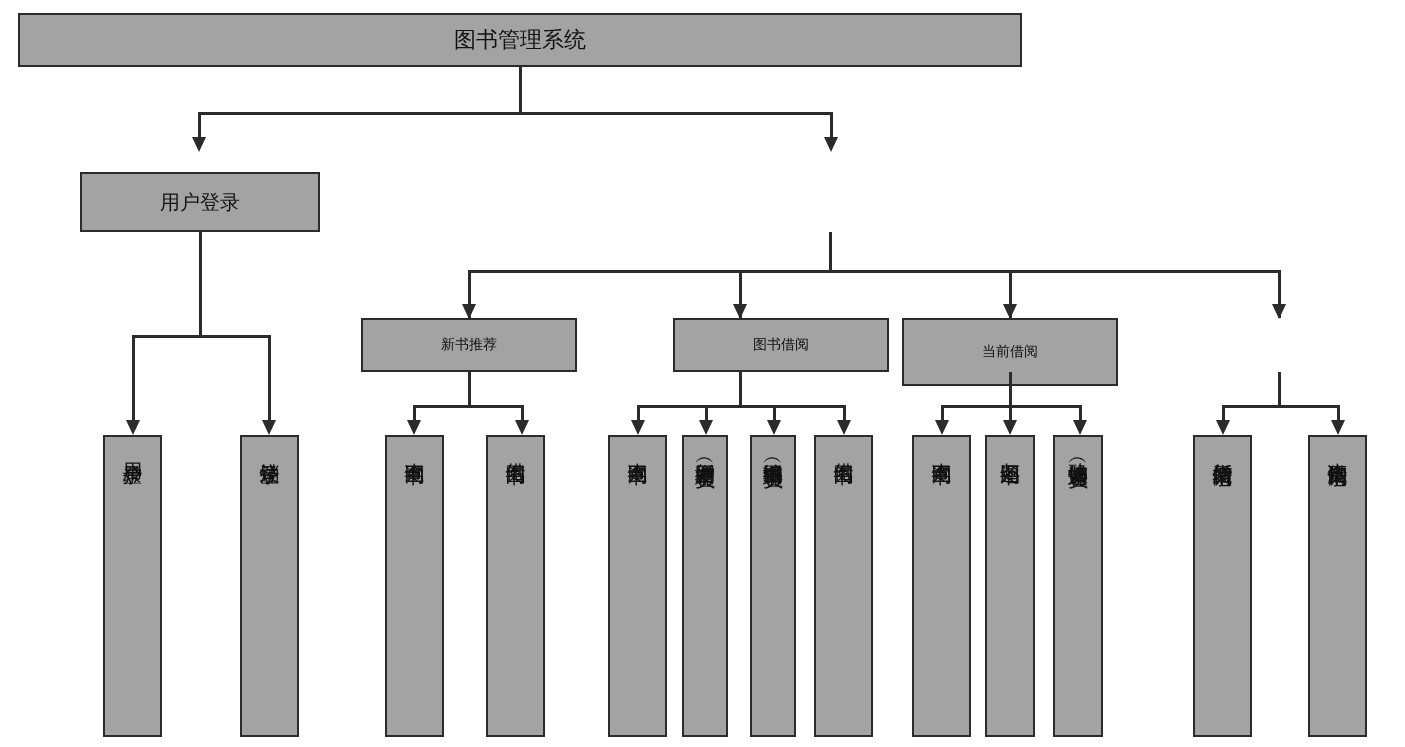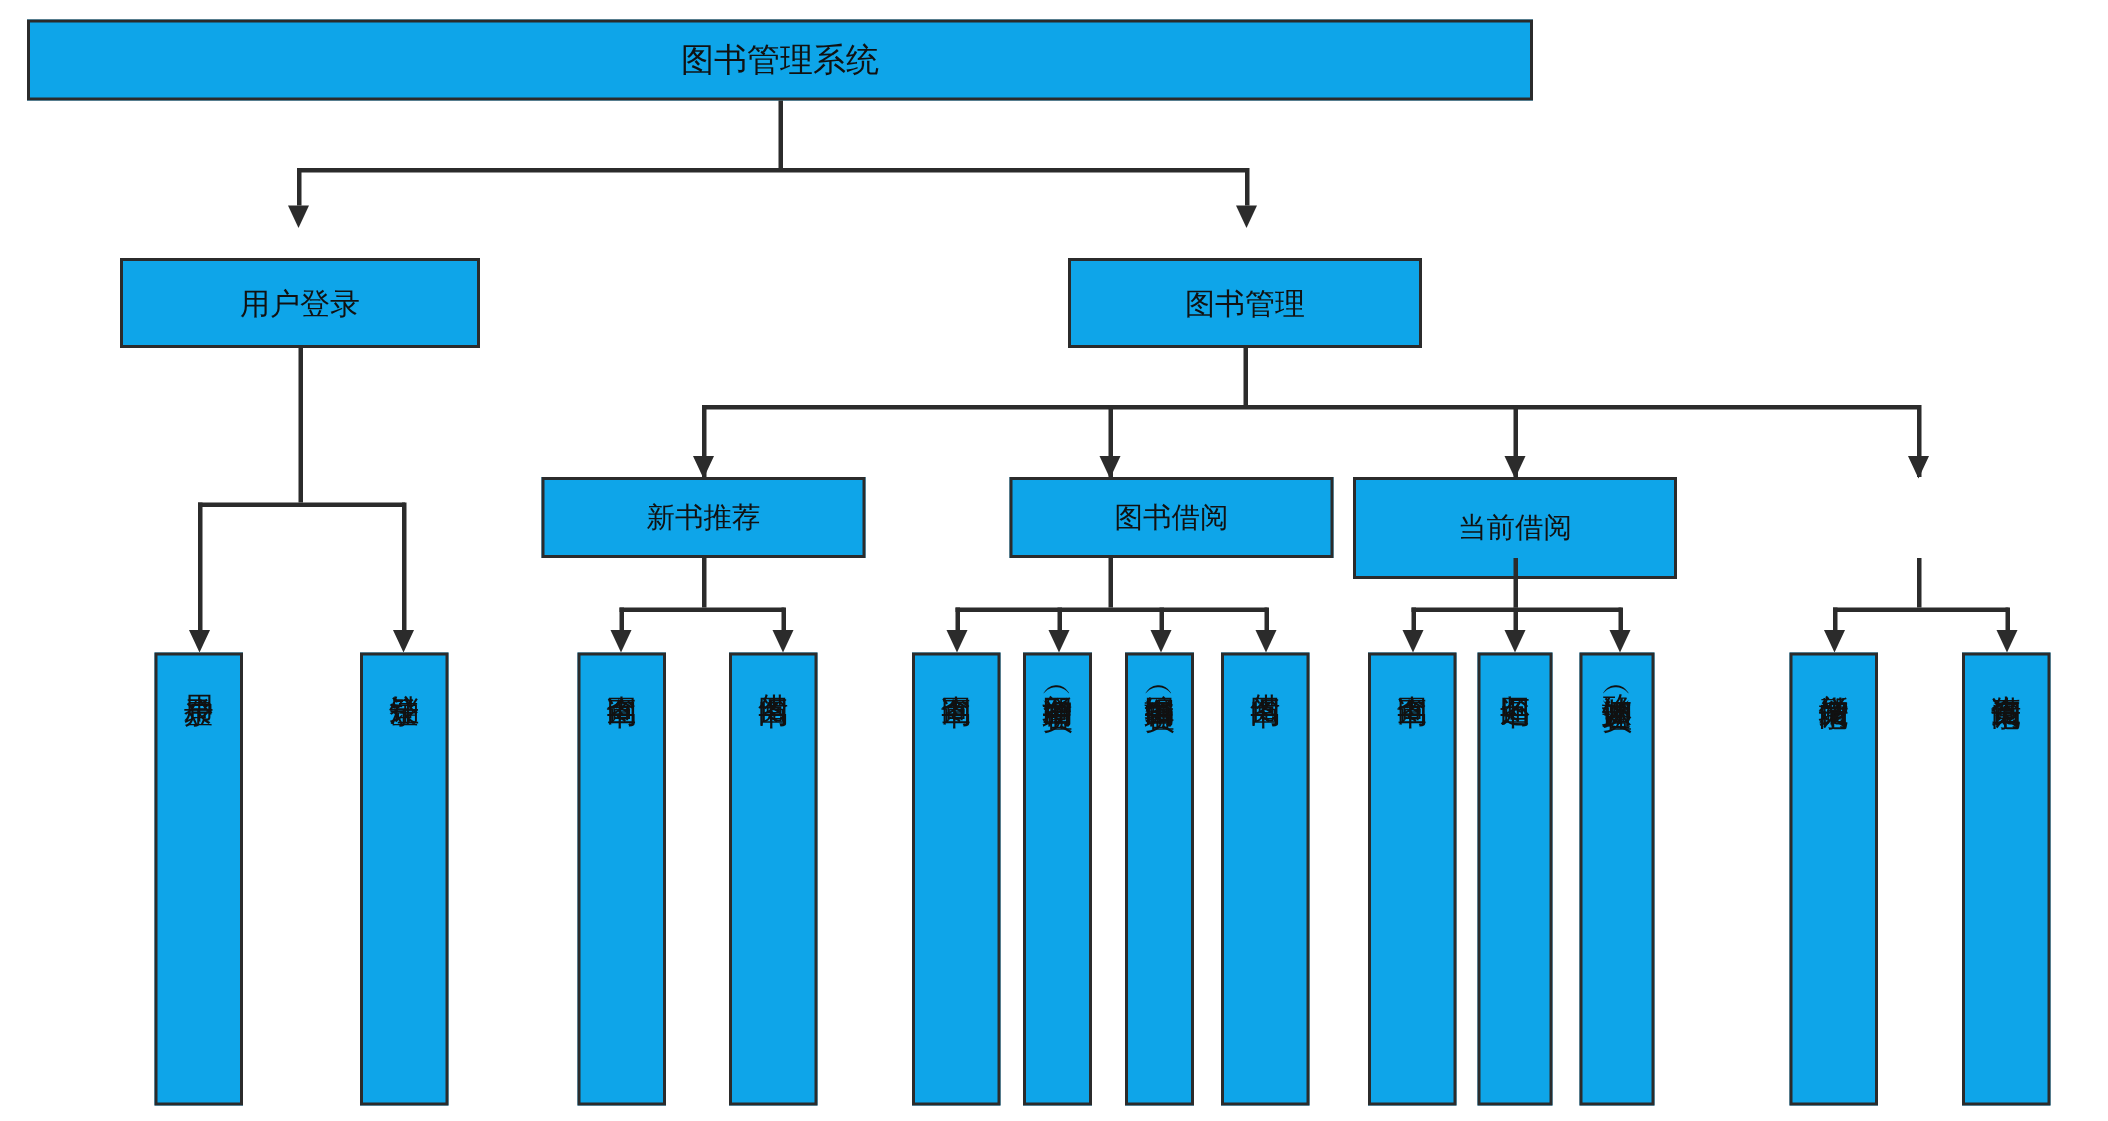--- a/index.html
+++ b/index.html
@@ -8,31 +8,31 @@
     font-family:"DejaVu Sans","Liberation Sans",sans-serif;
     color:#1a1a1a;
     overflow:hidden;
   }
   #canvas{position:relative;width:1405px;height:747px;background:#fff;}
 
   
   .node{
     position:absolute;
     box-sizing:border-box;
-    background:#0ea5e9;
+    background:#a3a3a3;
     border:2.5px solid #2b2b2b;
     display:flex;
     align-items:center;
     justify-content:center;
     text-align:right;
     color:#111;
   }
   .node.root{font-size:22px;}
   .node.lvl2{font-size:20px;}
-  .node.lvl3{font-size:19px;}
+  .node.lvl3{font-size:14px;}
 
   
   .node.leaf{
     font-size:20px;
     line-height:1.05;
     letter-spacing:1px;
     padding:10px 0 0 0;
     align-items:flex-start;
     justify-content:center;
   }
@@ -78,23 +78,20 @@
   <div class="ln h" style="left:198px;top:112px;width:634px;"></div>
   <div class="ln v" style="left:198px;top:112px;height:25px;"></div>
   <div class="ln v" style="left:830px;top:112px;height:25px;"></div>
   <div class="arrow" style="left:192px;top:137px;"></div>
   <div class="arrow" style="left:824px;top:137px;"></div>
 
   <div class="node lvl2" style="left:80px;top:172px;width:240px;height:60px;">
     <span>用户登录</span>
   </div>
 
-  <div class="node lvl2" style="left:712px;top:172px;width:236px;height:60px;">
-    <span>图书管理</span>
-  </div>
 
   <div class="ln v" style="left:199px;top:232px;height:103px;"></div>
   <div class="ln h" style="left:132px;top:335px;width:138px;"></div>
   <div class="ln v" style="left:132px;top:335px;height:85px;"></div>
   <div class="ln v" style="left:268px;top:335px;height:85px;"></div>
   <div class="arrow" style="left:126px;top:420px;"></div>
   <div class="arrow" style="left:262px;top:420px;"></div>
 
   <div class="ln v" style="left:829px;top:232px;height:38px;"></div>
   <div class="ln h" style="left:468px;top:270px;width:812px;"></div>

